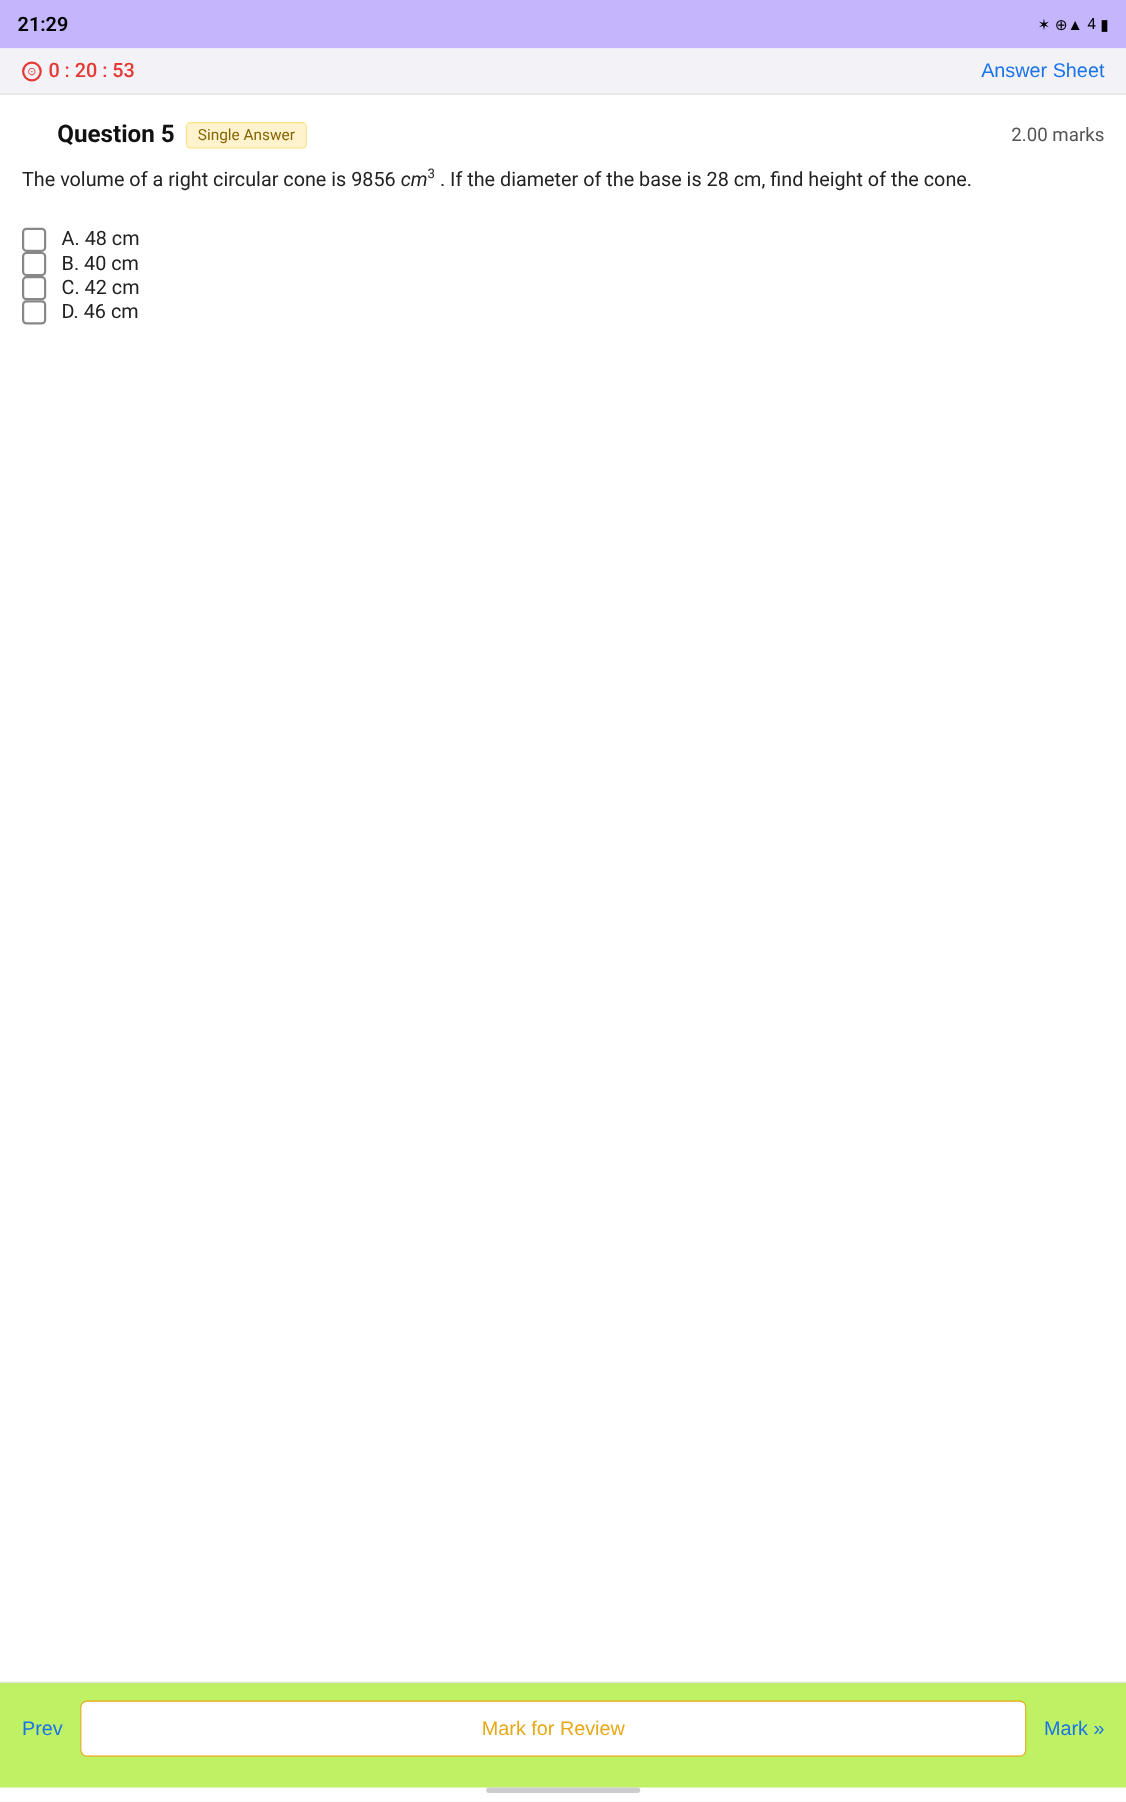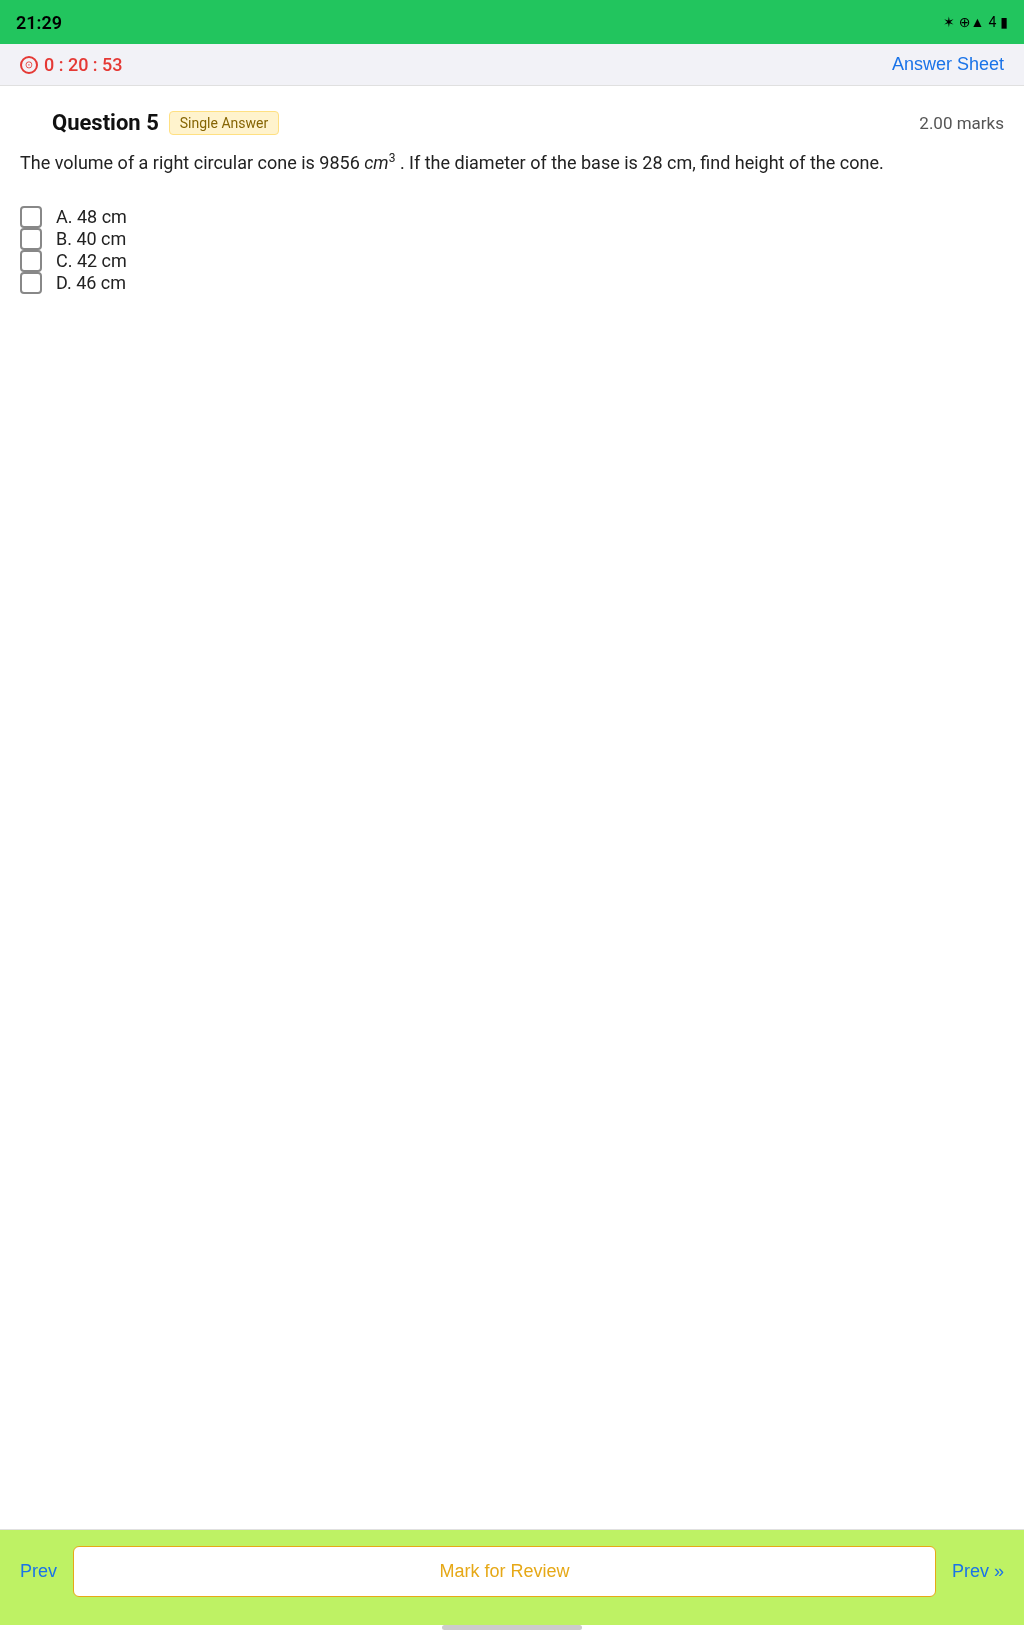--- a/index.html
+++ b/index.html
@@ -21,21 +21,21 @@
       flex-direction: column;
       position: relative;
     }
 
     
     .status-bar {
       display: flex;
       justify-content: space-between;
       align-items: center;
       padding: 8px 16px;
-      background: #22c55e;
+      background: #c4b5fd;
       height: 44px;
     }
 
     .status-time {
       font-size: 18px;
       font-weight: 600;
       color: #000;
     }
 
     .status-icons {
@@ -278,18 +278,18 @@
         <div class="option-checkbox"></div>
         <span class="option-text">D. 46 cm</span>
       </div>
 
     </div>
   </div>
 
   <div class="bottom-nav">
     <button class="nav-btn-prev">Prev</button>
     <button class="mark-review-btn">Mark for Review</button>
-    <button class="nav-btn-next">Prev »</button>
+    <button class="nav-btn-next">Mark »</button>
   </div>
 
   <div class="home-indicator"></div>
 
 </div>
 
 </body></html>

